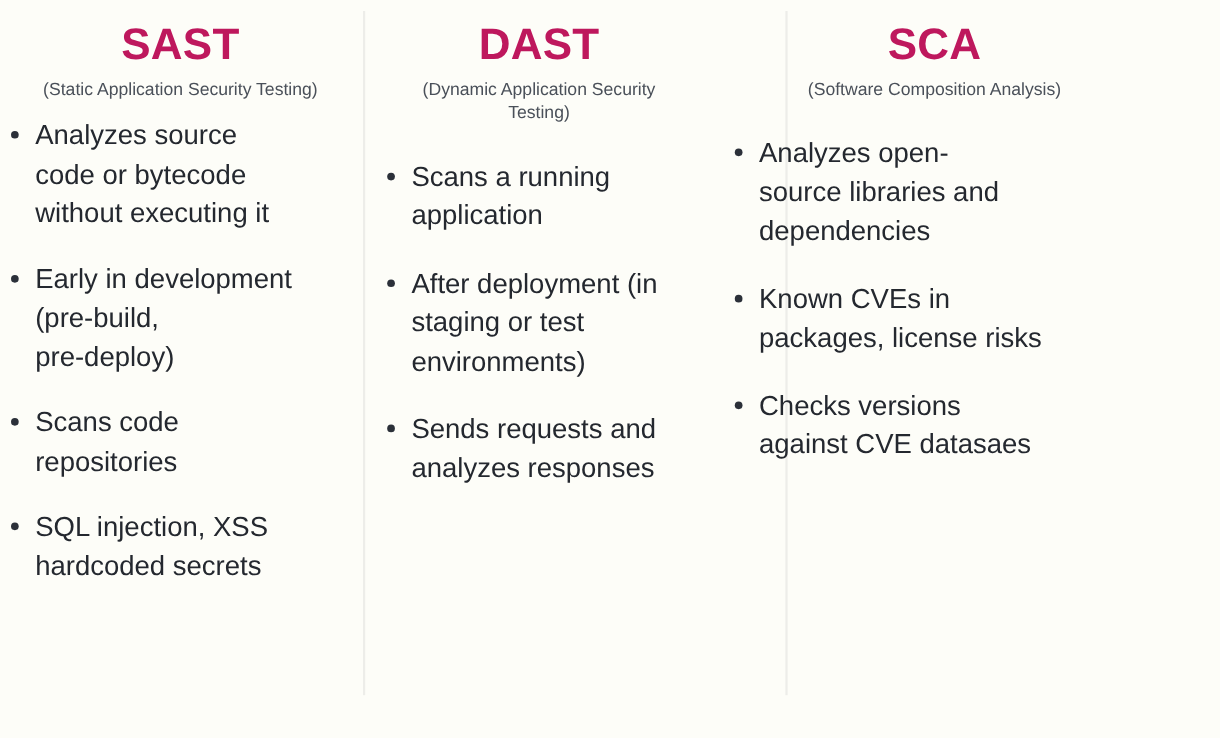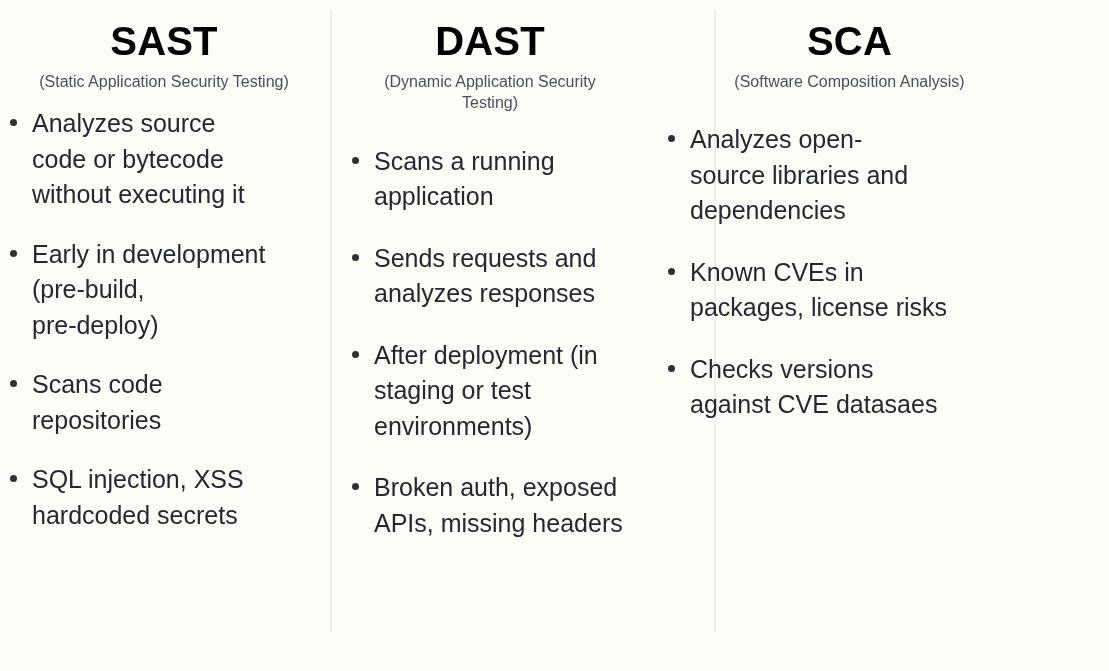--- a/index.html
+++ b/index.html
@@ -49,21 +49,21 @@
   .col-dast { width: 312px; padding-left: 22px; padding-right: 14px; }
   .col-sca  { width: 397px; padding-left: 26px; padding-right: 8px; }
 
   .col-head {
     text-align: center;
     padding-bottom: 2px;
   }
   .col-title {
     font-size: 40px;
     font-weight: bold;
-    color: #000000;
+    color: #be185d;
     letter-spacing: 0.2px;
     line-height: 1.18;
     margin: 0 0 6px 0;
   }
   .col-subtitle {
     font-size: 16px;
     font-weight: normal;
     color: #4A5059;
     line-height: 1.33;
     margin: 0;
@@ -157,33 +157,28 @@
 Security Testing)</div>
     </div>
     <ul class="bullet-list">
       <li class="bullet-item">
         <span class="bullet-dot"></span>
         <span class="bullet-text">Scans a running
 application</span>
       </li>
       <li class="bullet-item">
         <span class="bullet-dot"></span>
-        <span class="bullet-text">Sends requests and
-analyzes responses</span>
-      </li>
-      <li class="bullet-item">
-        <span class="bullet-dot"></span>
         <span class="bullet-text">After deployment (in
 staging or test
 environments)</span>
       </li>
       <li class="bullet-item">
         <span class="bullet-dot"></span>
-        <span class="bullet-text">Broken auth, exposed
-APIs, missing headers</span>
+        <span class="bullet-text">Sends requests and
+analyzes responses</span>
       </li>
     </ul>
   </div>
 
   <div class="column col-sca">
     <div class="col-head">
       <div class="col-title">SCA</div>
       <div class="col-subtitle">(Software Composition
 Analysis)</div>
     </div>

